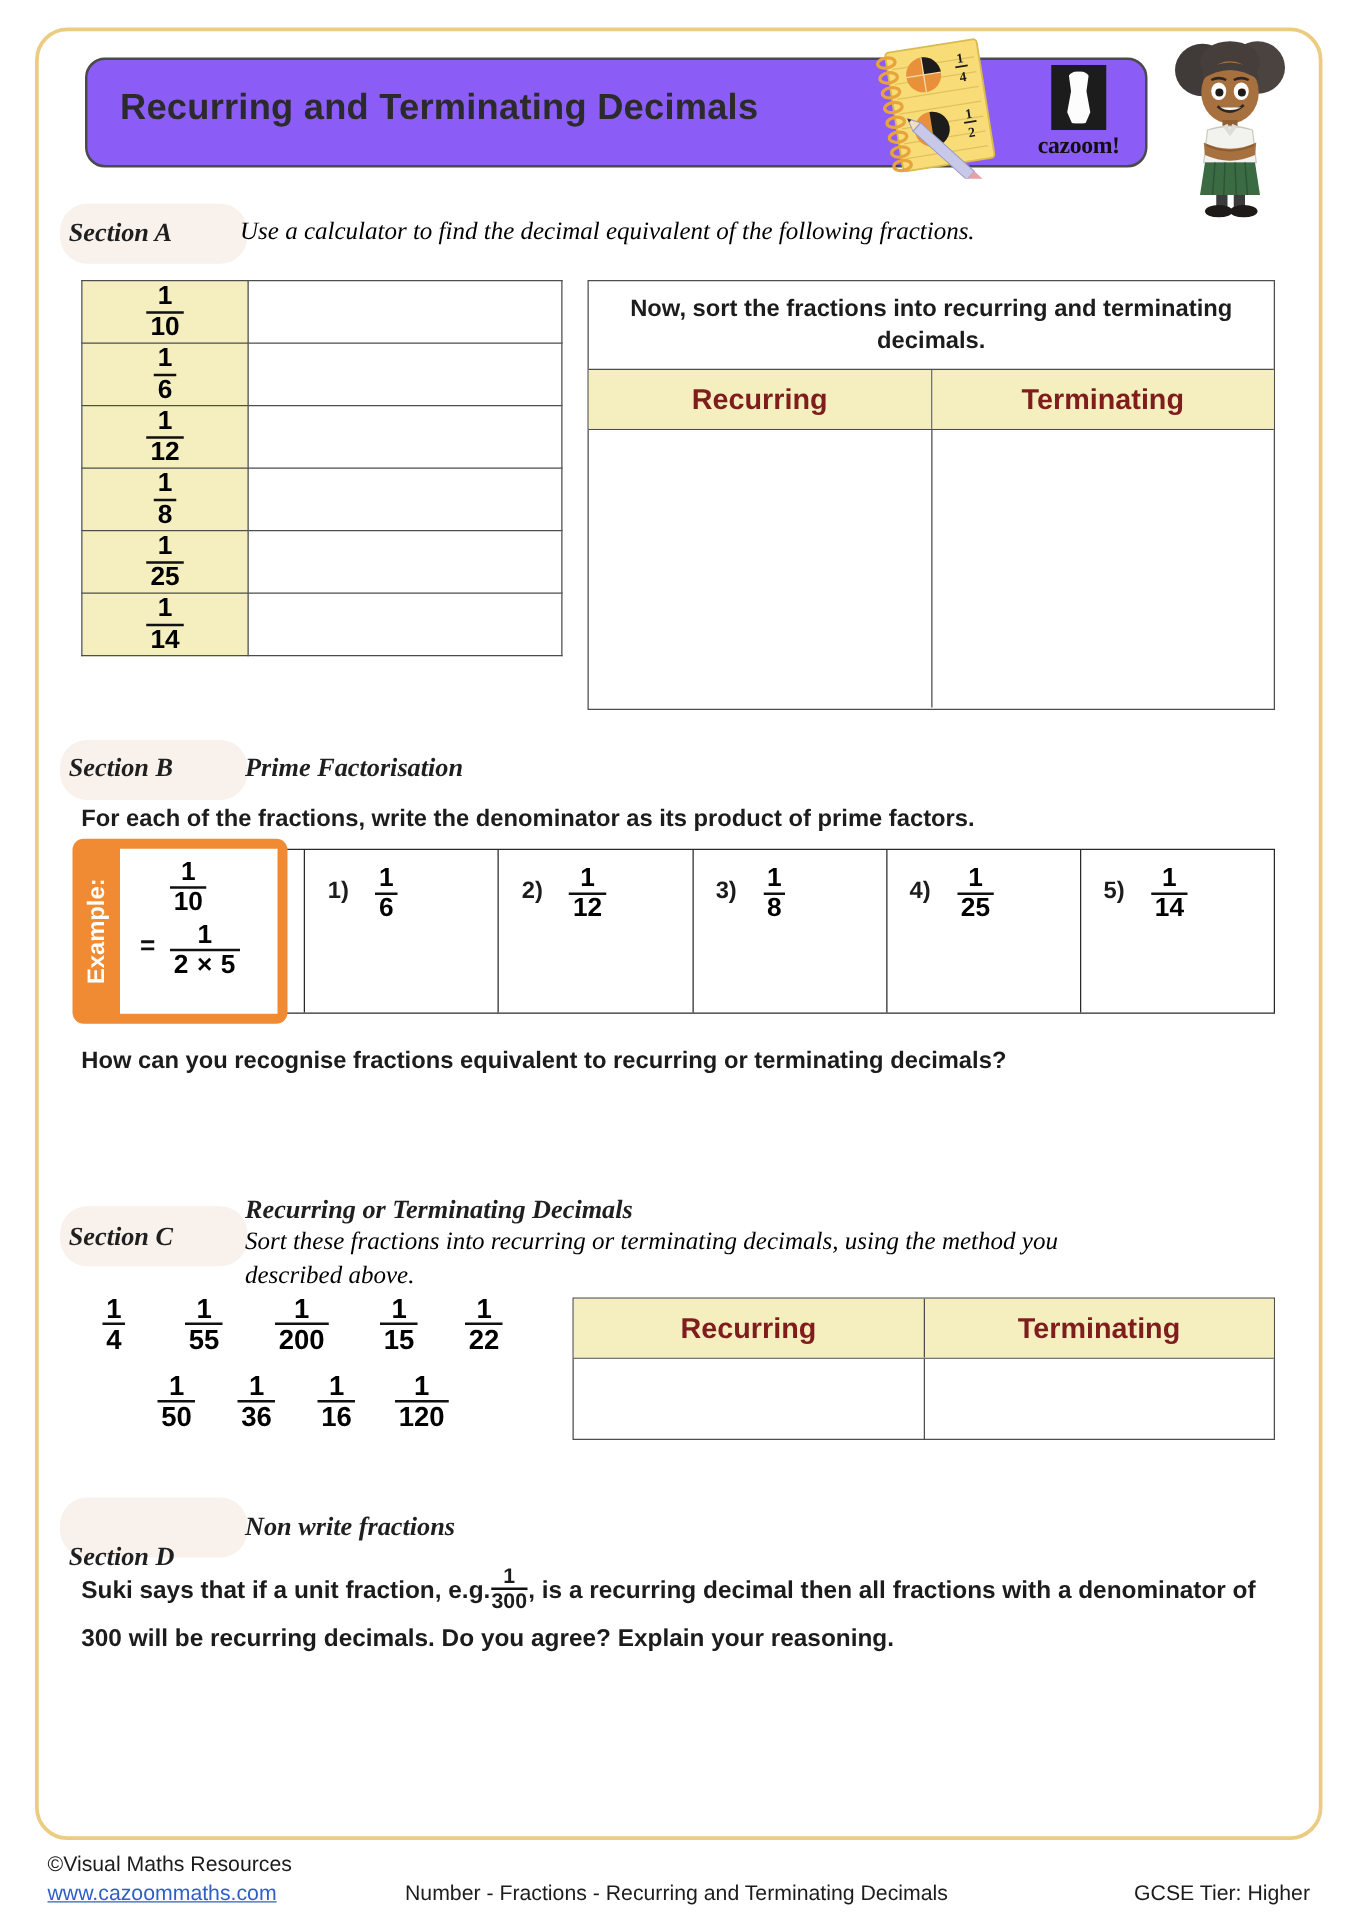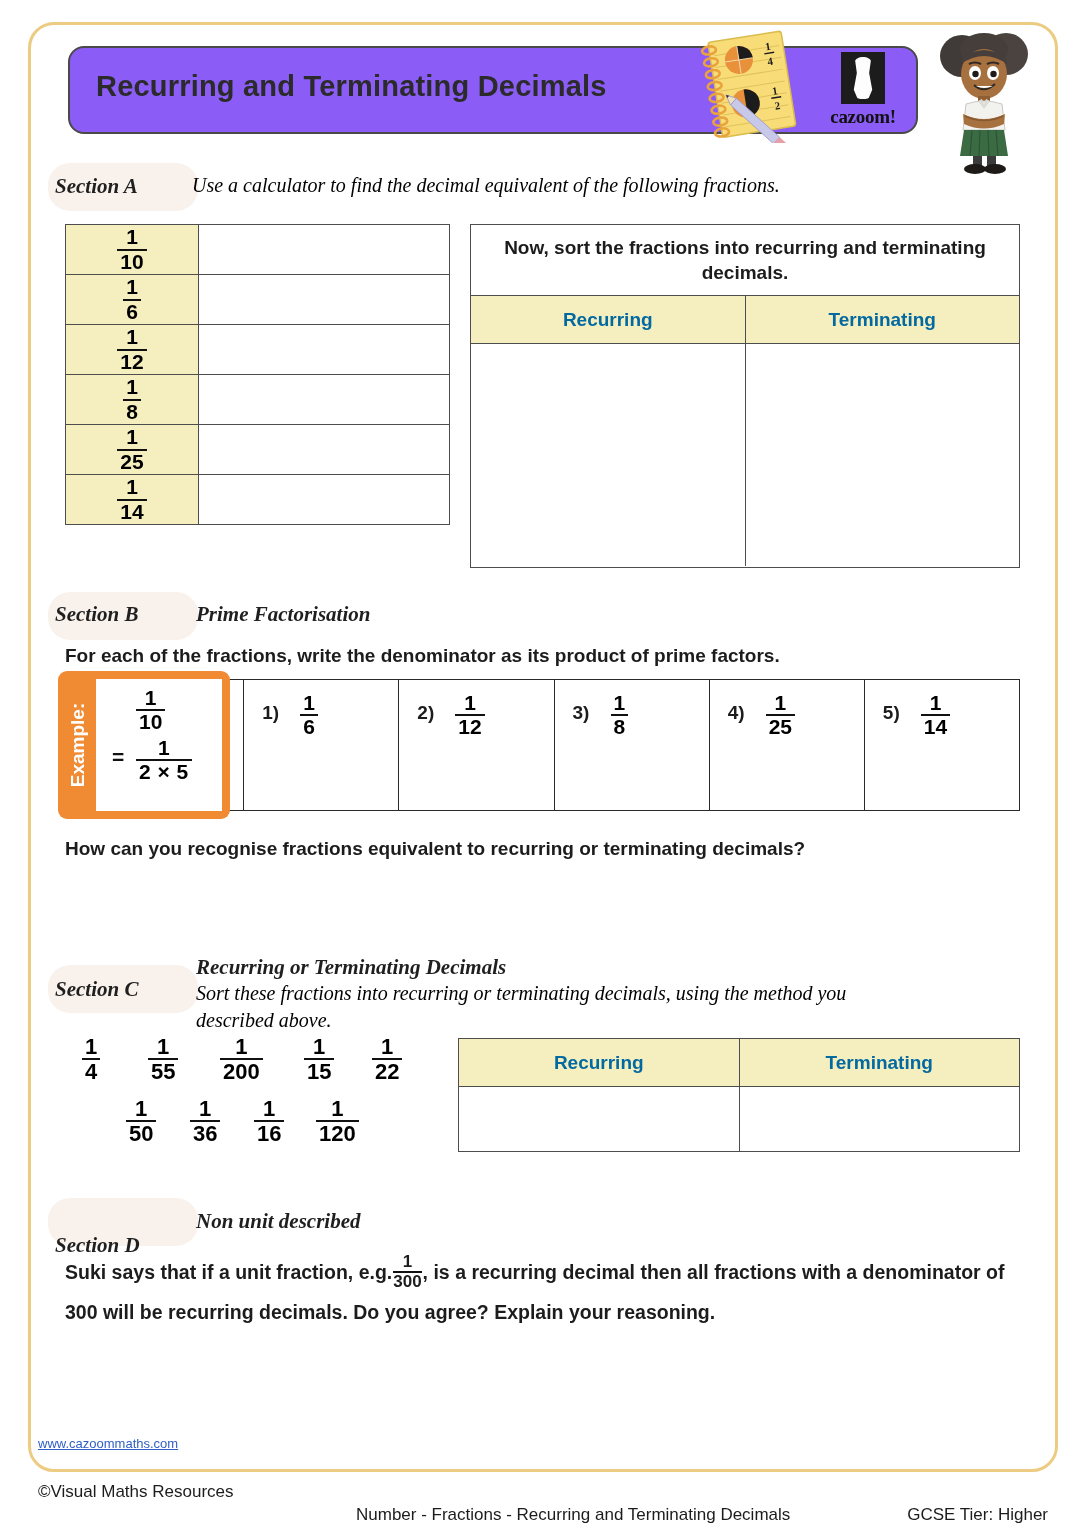--- a/index.html
+++ b/index.html
@@ -207,23 +207,23 @@
     display: flex;
     height: 47px;
     border-bottom: 1.6px solid #4d4d4d;
   }
   .sorthead > div {
     flex: 1;
     background: #f5efc0;
     display: flex;
     align-items: center;
     justify-content: center;
-    font-size: 19px;
-    font-weight: bold;
-    color: #0369a1;
+    font-size: 23px;
+    font-weight: bold;
+    color: #7f1d1d;
     text-align: center;
   }
   .sorthead > div:first-child { border-right: 1.6px solid #4d4d4d; }
   .sortbody { display: flex; height: calc(100% - 120px); }
   .sortbody > div { flex: 1; }
   .sortbody > div:first-child { border-right: 1.6px solid #4d4d4d; }
 
   
   #sectionB-instr {
     position: absolute;
@@ -381,28 +381,28 @@
   #footer-copy {
     position: absolute;
     left: 38px;
     top: 1482px;
     font-size: 17px;
     color: #1c1c1c;
   }
   #footer-url {
     position: absolute;
     left: 38px;
-    top: 1436px;
-    font-size: 13px;
+    top: 1505px;
+    font-size: 17px;
     color: #2f5fc4;
     text-decoration: underline;
   }
   #footer-center {
     position: absolute;
-    left: 356px;
+    left: 324px;
     top: 1505px;
     font-size: 17px;
     color: #1c1c1c;
   }
   #footer-right {
     position: absolute;
     right: 38px;
     top: 1505px;
     font-size: 17px;
     color: #1c1c1c;
@@ -715,21 +715,21 @@
     <div>Terminating</div>
   </div>
   <div class="sortbody" style="height:calc(100% - 47px);">
     <div></div>
     <div></div>
   </div>
 </div>
 
 <div class="section-pill" style="left:48px; top:1198px;"></div>
 <div class="section-label" style="left:55px; top:1209px;margin-top:24px;">Section D</div>
-<div class="section-heading" style="left:196px; top:1209px;">Non unit described</div>
+<div class="section-heading" style="left:196px; top:1209px;">Non write fractions</div>
 
 <div id="sectionD-text">
   <span>Suki says that if a unit fraction, e.g.</span><span class="inlinefrac"><span class="num">1</span><span class="den">300</span></span><span>, is a recurring decimal then all fractions with a denominator of 300 will be recurring decimals. Do you agree? Explain your reasoning.</span>
 </div>
 
 <div id="footer-copy">©Visual Maths Resources</div>
 <div id="footer-url">www.cazoommaths.com</div>
 <div id="footer-center">Number - Fractions - Recurring and Terminating Decimals</div>
 <div id="footer-right">GCSE Tier: Higher</div>
 

